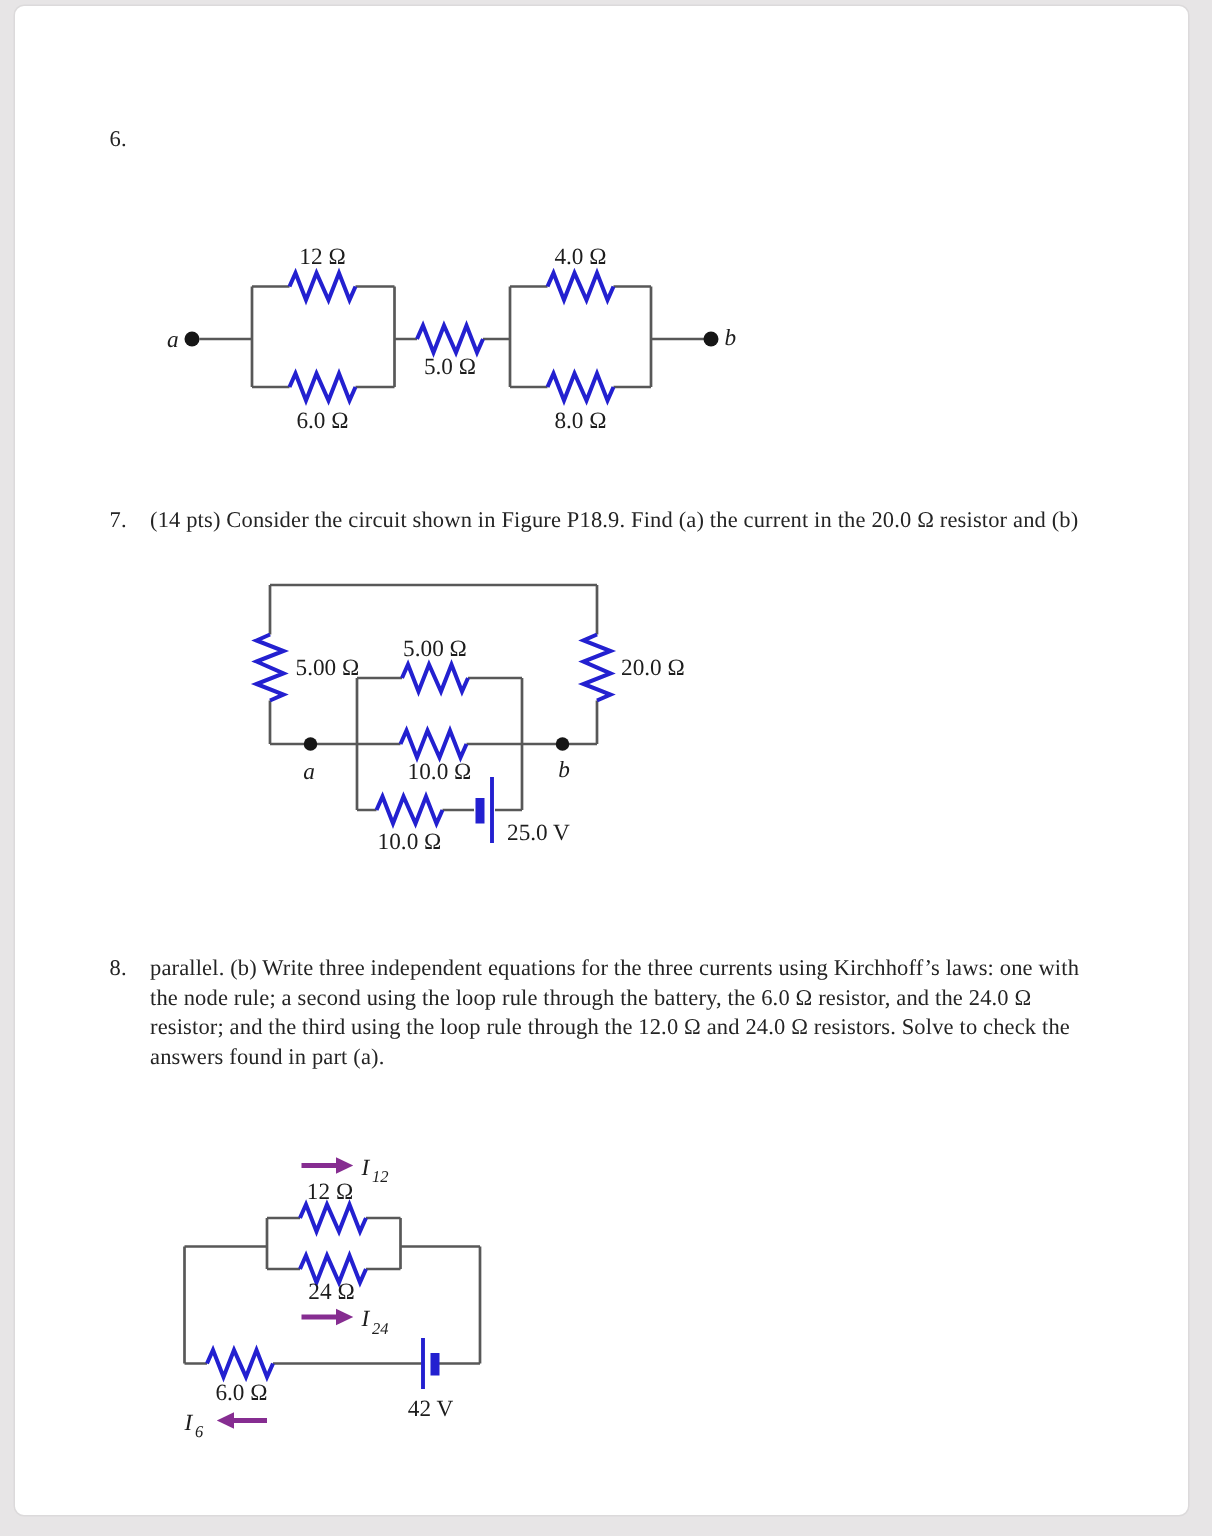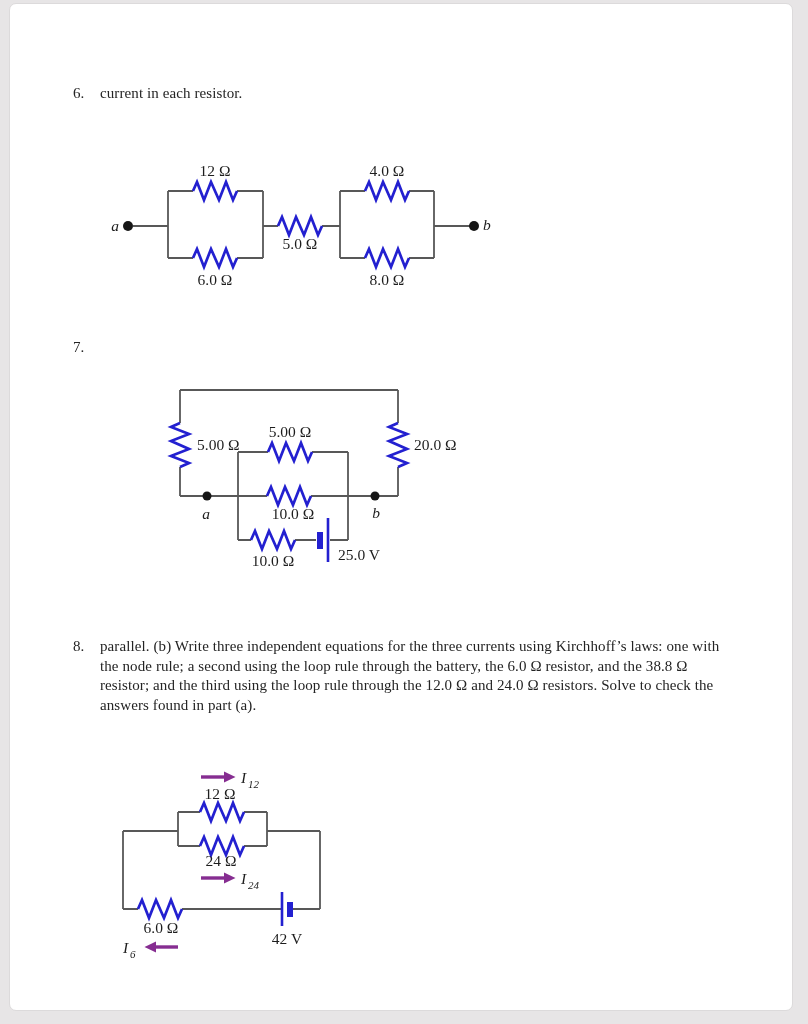--- a/index.html
+++ b/index.html
@@ -35,21 +35,20 @@
   .cursub{font:italic 11px "Liberation Serif",serif;fill:#1d1d1d;}
 </style>
 </head>
 <body>
 
 <div class="page"></div>
 
 <div class="problem" style="top:84px;">
   <div class="pnum">6.</div>
   <div class="plines">
-    <div>current in each resistor.</div>
   </div>
 </div>
 
 <svg class="fig" style="left:100px;top:150px;" width="420" height="150" viewBox="100 150 420 150">
   <path class="wire" d="M133,226 H168 M168,191 V258 M263,191 V258 M168,191 H193 M237,191 H263 M168,258 H193 M237,258 H263 M263,226 H278 M322,226 H340 M340,191 V258 M434,191 V258 M340,191 H365 M409,191 H434 M340,258 H365 M409,258 H434 M434,226 H470"></path>
   <polyline class="res" points="193,191 197,182 204,200 211,182 219,200 226,182 233,200 237,191"></polyline>
   <polyline class="res" points="193,258 197,249 204,267 211,249 219,267 226,249 233,267 237,258"></polyline>
   <polyline class="res" points="278,226 282,217 289,235 296,217 304,235 311,217 318,235 322,226"></polyline>
   <polyline class="res" points="365,191 369,182 376,200 383,182 391,200 398,182 405,200 409,191"></polyline>
   <polyline class="res" points="365,258 369,249 376,267 383,249 391,267 398,249 405,267 409,258"></polyline>
@@ -60,20 +59,21 @@
   <text class="clabel" x="215" y="176" text-anchor="middle">12 Ω</text>
   <text class="clabel" x="215" y="285" text-anchor="middle">6.0 Ω</text>
   <text class="clabel" x="300" y="249" text-anchor="middle">5.0 Ω</text>
   <text class="clabel" x="387" y="176" text-anchor="middle">4.0 Ω</text>
   <text class="clabel" x="387" y="285" text-anchor="middle">8.0 Ω</text>
 </svg>
 
 <div class="problem" style="top:338px;">
   <div class="pnum">7.</div>
   <div class="plines">
+    <div>(14 pts) Consider the circuit shown in Figure P18.9. Find (a) the current in the 20.0 Ω resistor and (b)</div>
   </div>
 </div>
 
 <svg class="fig" style="left:150px;top:380px;" width="330" height="205" viewBox="150 380 330 205">
   <path class="wire" d="M180,390 H398 M180,390 V423 M180,467 V496 M398,390 V423 M398,467 V496 M180,496 H267 M311,496 H398 M238,452 V540 M348,452 V540 M238,452 H268 M312,452 H348 M238,540 H251 M295,540 H316 M330,540 H348"></path>
   <polyline class="res" points="180,423 171,427 189,434 171,441 189,449 171,456 189,463 180,467"></polyline>
   <polyline class="res" points="398,423 389,427 407,434 389,441 407,449 389,456 407,463 398,467"></polyline>
   <polyline class="res" points="268,452 272,443 279,461 286,443 294,461 301,443 308,461 312,452"></polyline>
   <polyline class="res" points="267,496 271,487 278,505 285,487 293,505 300,487 307,505 311,496"></polyline>
   <polyline class="res" points="251,540 255,531 262,549 269,531 277,549 284,531 291,549 295,540"></polyline>
@@ -88,21 +88,21 @@
   <text class="nlabel" x="376" y="518" text-anchor="middle">b</text>
   <text class="clabel" x="293" y="519" text-anchor="middle">10.0 Ω</text>
   <text class="clabel" x="273" y="566" text-anchor="middle">10.0 Ω</text>
   <text class="clabel" x="338" y="560" text-anchor="start">25.0 V</text>
 </svg>
 
 <div class="problem" style="top:637px;">
   <div class="pnum">8.</div>
   <div class="plines">
     <div>parallel.  (b) Write three independent equations for the three currents using Kirchhoff’s laws: one with</div>
-    <div>the node rule; a second using the loop rule through the battery, the 6.0 Ω resistor, and the 38.8 Ω</div>
+    <div>the node rule; a second using the loop rule through the battery, the 6.0 Ω resistor, and the 24.0 Ω</div>
     <div>resistor; and the third using the loop rule through the 12.0 Ω and 24.0 Ω resistors. Solve to check the</div>
     <div>answers found in part (a).</div>
   </div>
 </div>
 
 <svg class="fig" style="left:95px;top:758px;" width="250" height="215" viewBox="95 758 250 215">
   <path class="wire" d="M123,831 H178 M267,831 H320 M178,812 V846 M267,812 V846 M178,812 H200 M244,812 H267 M178,846 H200 M244,846 H267 M123,831 V909 M320,831 V909 M123,909 H138 M182,909 H281 M291,909 H320"></path>
   <polyline class="res" points="200,812 204,803 211,821 218,803 226,821 233,803 240,821 244,812"></polyline>
   <polyline class="res" points="200,846 204,837 211,855 218,837 226,855 233,837 240,855 244,846"></polyline>
   <polyline class="res" points="138,909 142,900 149,918 156,900 164,918 171,900 178,918 182,909"></polyline>

